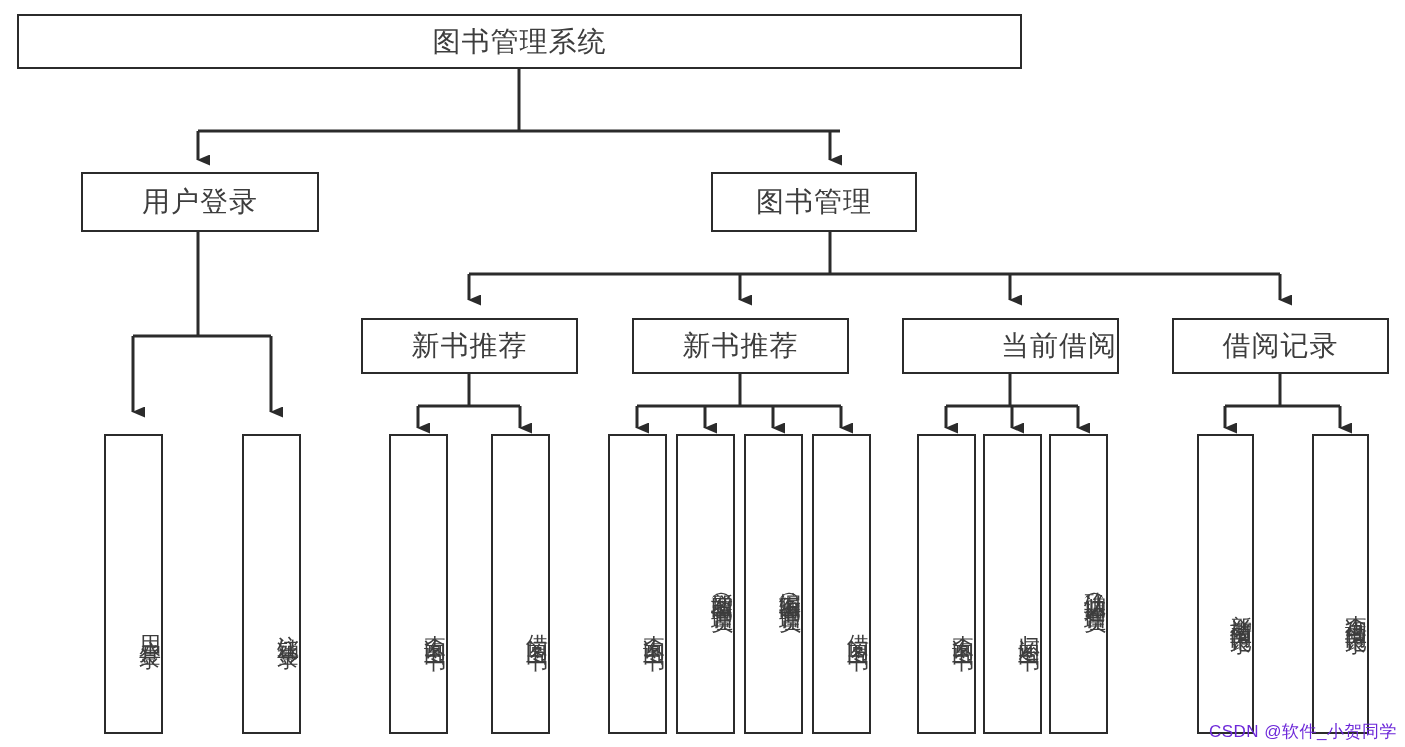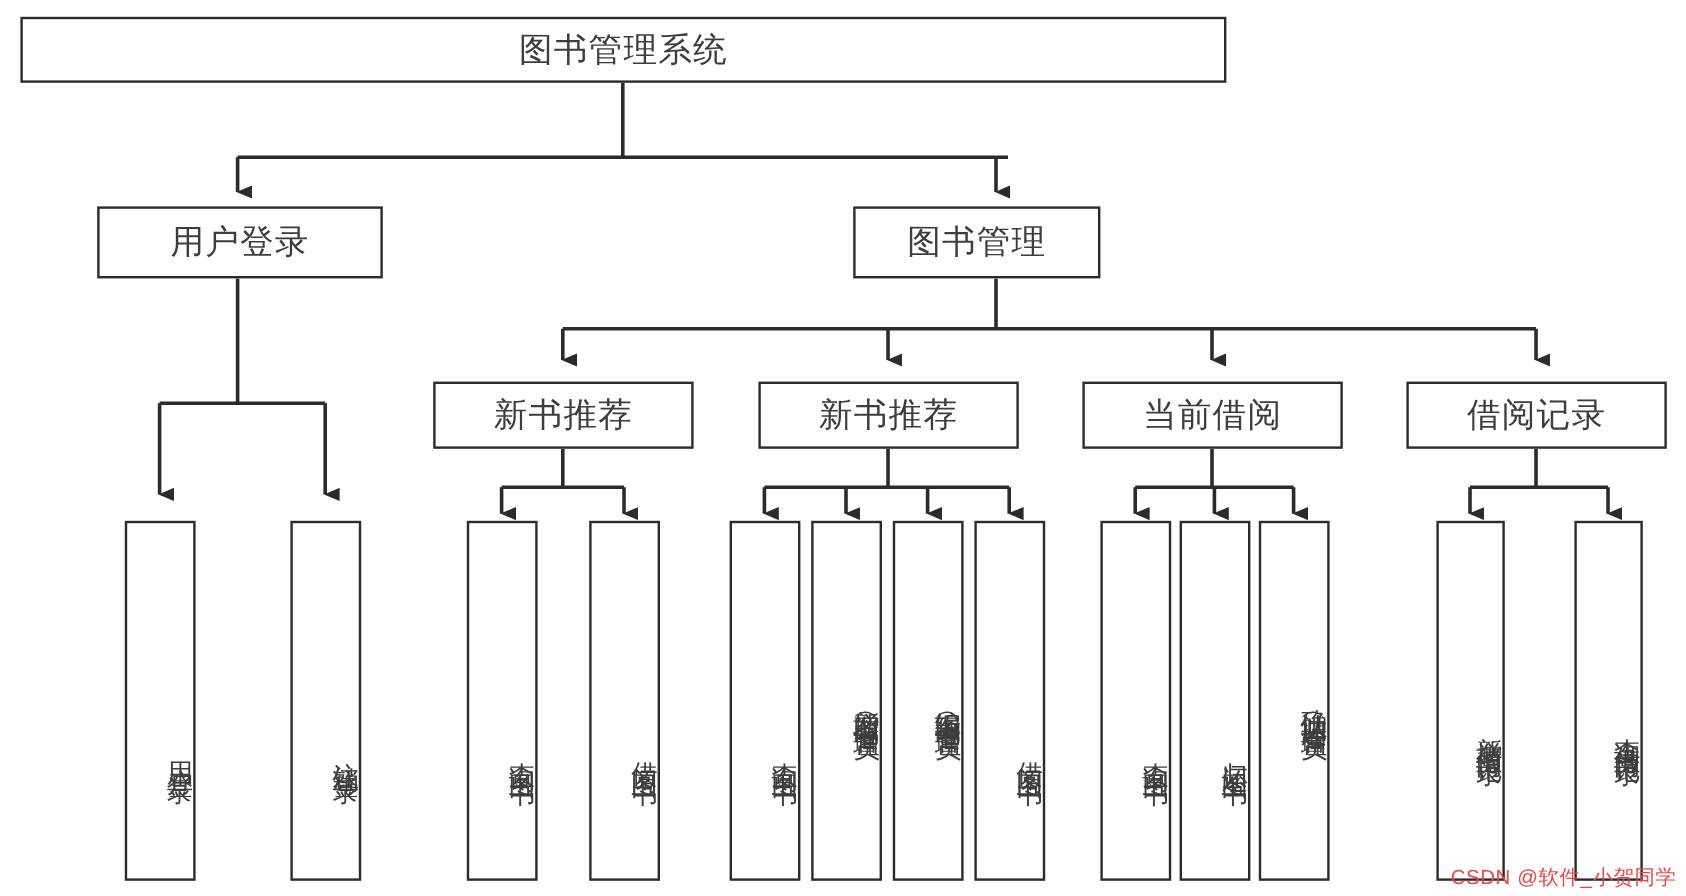--- a/index.html
+++ b/index.html
@@ -52,21 +52,21 @@
   }
   .node-v.tall-text {
     padding-top: 6px;
     letter-spacing: 3px;
   }
   .watermark {
     position: absolute;
     right: 8px;
     bottom: 4px;
     font-size: 17px;
-    color: #ef4444;
+    color: #6d28d9;
     white-space: nowrap;
     letter-spacing: 0.5px;
   }
 </style>
 </head>
 <body>
 
 <div id="canvas">
 
   <svg id="wires" viewBox="0 0 1405 747">
@@ -130,21 +130,21 @@
   <div class="node node-h" style="left:711px; top:172px; width:206px; height:60px;">
     <span>图书管理</span>
   </div>
 
   <div class="node node-h" style="left:361px; top:318px; width:217px; height:56px;">
     <span>新书推荐</span>
   </div>
   <div class="node node-h" style="left:632px; top:318px; width:217px; height:56px;">
     <span>新书推荐</span>
   </div>
-  <div class="node node-h" style="left:902px; top:318px; width:217px; height:56px;">
+  <div class="node node-h" style="left:902px; top:318px; width:217px; height:56px;justify-content:flex-end;">
     <span>当前借阅</span>
   </div>
   <div class="node node-h" style="left:1172px; top:318px; width:217px; height:56px;align-items:center;">
     <span>借阅记录</span>
   </div>
 
   <div class="node node-v" style="left:104px; top:434px; width:59px; height:300px; padding-top:86px;">
     <span>用户登录</span>
   </div>
   <div class="node node-v" style="left:242px; top:434px; width:59px; height:300px; padding-top:86px;">

